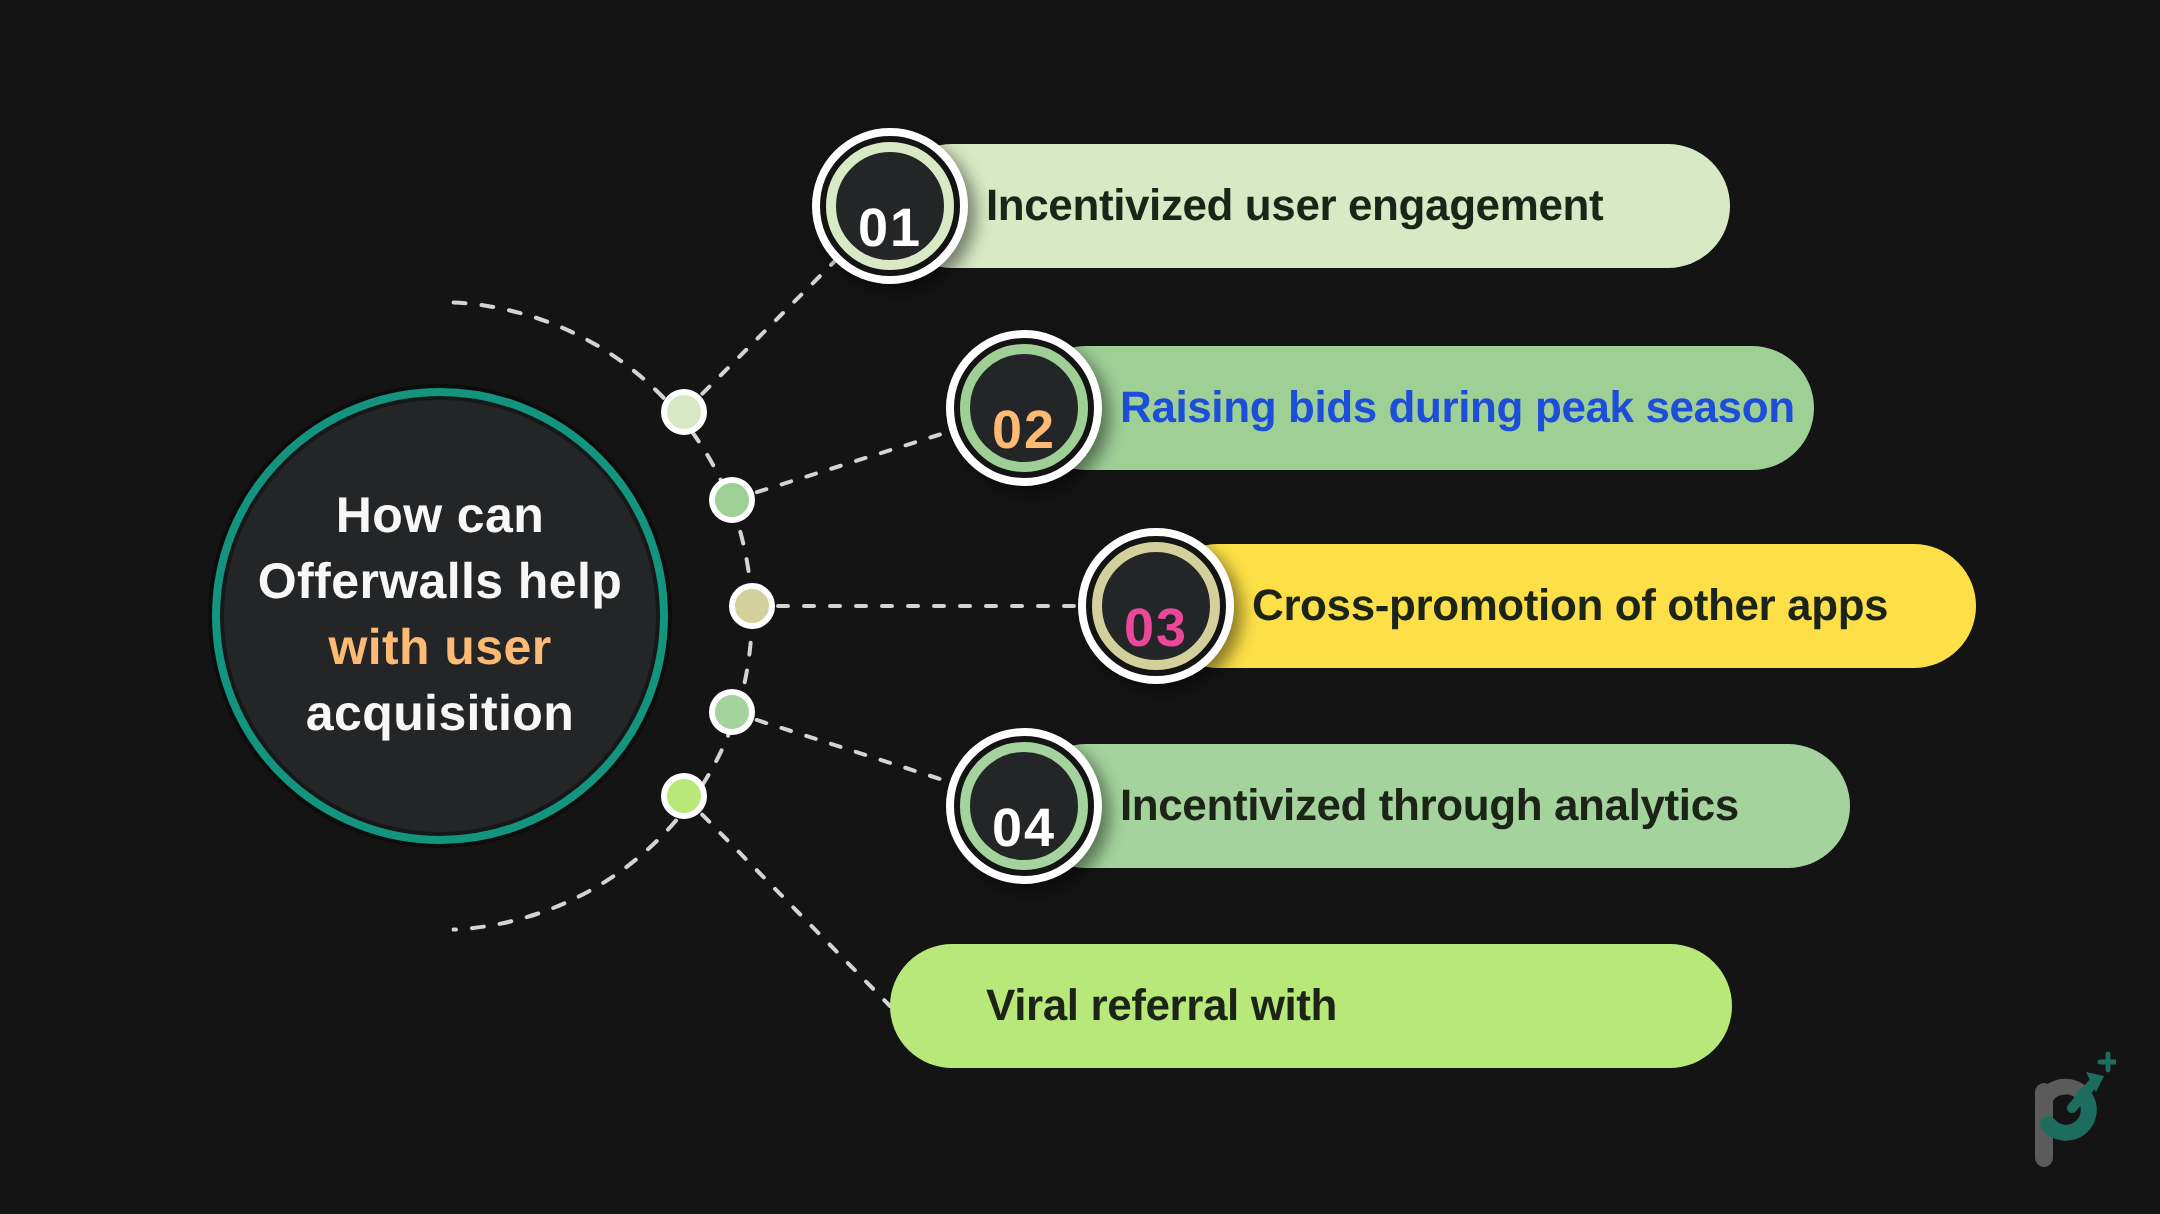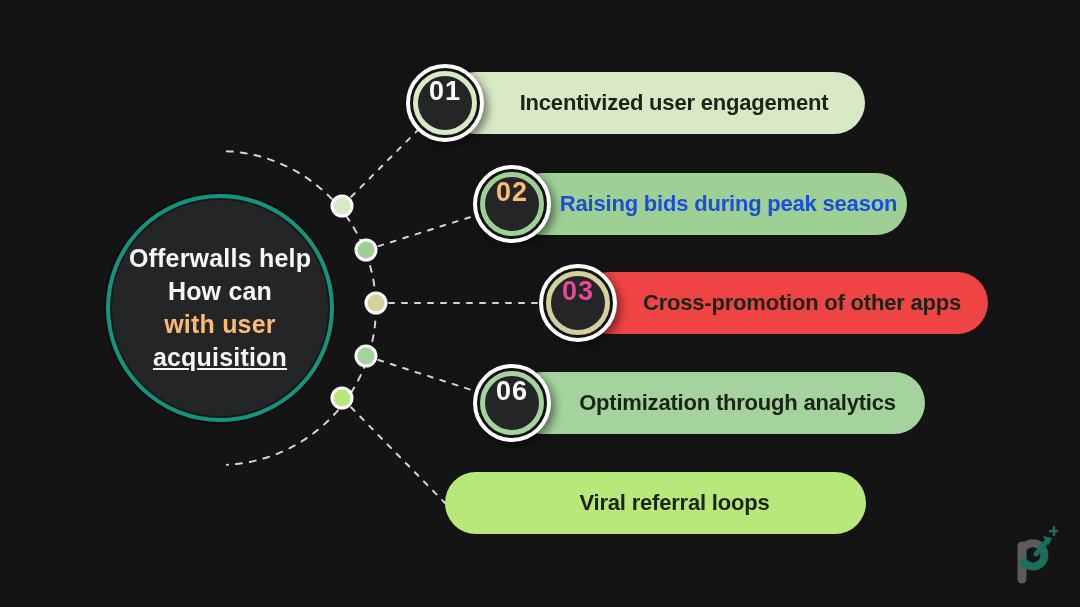--- a/index.html
+++ b/index.html
@@ -26,37 +26,37 @@
   }
   .q-line{
     color:#f7f7f7;font-size:25px;line-height:33px;font-weight:600;
     text-align:center;letter-spacing:.2px;
   }
 
   
   .row{position:absolute;height:62px;z-index:3;}
   .pill{
     position:absolute;inset:0;border-radius:31px;
-    display:flex;align-items:center;justify-content:center;
+    display:flex;align-items:center;justify-content:flex-start;
     padding-left:48px;padding-right:10px;box-sizing:border-box;
   }
   .pill-label{
     font-size:22px;font-weight:bold;color:#1c2418;letter-spacing:-.2px;
     white-space:nowrap;
   }
   .badge{
     position:absolute;left:-39px;top:-8px;width:78px;height:78px;
     box-sizing:border-box;border-radius:50%;
     border:4px solid #ffffff;background:#141414;
     box-shadow:4px 4px 8px rgba(0,0,0,.45);
   }
   .badge-ring{
     position:absolute;inset:3px;border-radius:50%;
     border:5px solid #cccccc;background:#232526;box-sizing:border-box;
-    display:flex;align-items:flex-start;justify-content:center;
+    display:flex;align-items:flex-end;justify-content:center;
   }
   .badge-number{
     color:#ffffff;font-size:27px;font-weight:bold;letter-spacing:1px;
   }
 
   .row1{left:445px;top:72px;width:420px;}
   .row2{left:512px;top:173px;width:395px;}
   .row3{left:578px;top:272px;width:410px;}
   .row4{left:512px;top:372px;width:413px;}
   .row5{left:445px;top:472px;width:421px;}
@@ -78,24 +78,24 @@
     <path d="M342 398 L445 503" fill="none" stroke="#e9e9e9" stroke-width="2" stroke-linecap="round" stroke-dasharray="5 8" opacity="0.9"></path>
 
     <circle cx="342" cy="206" r="10" stroke="#ffffff" stroke-width="3" style="fill: rgb(216, 233, 197);"></circle>
     <circle cx="366" cy="250" r="10" stroke="#ffffff" stroke-width="3" style="fill: rgb(158, 208, 150);"></circle>
     <circle cx="376" cy="303" r="10" stroke="#ffffff" stroke-width="3" style="fill: rgb(211, 208, 155);"></circle>
     <circle cx="366" cy="356" r="10" stroke="#ffffff" stroke-width="3" style="fill: rgb(164, 211, 157);"></circle>
     <circle cx="342" cy="398" r="10" stroke="#ffffff" stroke-width="3" style="fill: rgb(185, 232, 122);"></circle>
   </svg>
 
   <div class="q-circle" style="border-color: rgb(18, 148, 127); background: rgb(35, 37, 38);">
+    <div class="q-line" style="color: rgb(247, 247, 247);">How can</div>
     <div class="q-line" style="color: rgb(247, 247, 247);">Offerwalls help</div>
-    <div class="q-line" style="color: rgb(247, 247, 247);">How can</div>
     <div class="q-line" style="color: #fdba74;">with user</div>
-    <div class="q-line" style="color: rgb(247, 247, 247); text-decoration: underline;">acquisition</div>
+    <div class="q-line" style="color: rgb(247, 247, 247);">acquisition</div>
   </div>
 
   <div class="row row1">
     <div class="pill" style="background-color: rgb(216, 233, 197);">
       <span class="pill-label" style="color: rgb(28, 36, 24);">Incentivized user engagement</span>
     </div>
     <div class="badge" style="border-color: rgb(255, 255, 255);">
       <div class="badge-ring" style="border-color: rgb(216, 233, 197); background: rgb(35, 37, 38);">
         <span class="badge-number" style="color: rgb(255, 255, 255);">01</span>
       </div>
@@ -107,44 +107,44 @@
       <span class="pill-label" style="color: #1d4ed8;">Raising bids during peak season</span>
     </div>
     <div class="badge" style="border-color: rgb(255, 255, 255);">
       <div class="badge-ring" style="border-color: rgb(158, 208, 150); background: rgb(35, 37, 38);">
         <span class="badge-number" style="color: #fdba74;">02</span>
       </div>
     </div>
   </div>
 
   <div class="row row3">
-    <div class="pill" style="background-color: #ef4444;">
+    <div class="pill" style="background-color: #fde047;">
       <span class="pill-label" style="color: rgb(28, 36, 24);">Cross-promotion of other apps</span>
     </div>
     <div class="badge" style="border-color: rgb(255, 255, 255);">
       <div class="badge-ring" style="border-color: rgb(211, 208, 155); background: rgb(35, 37, 38);">
         <span class="badge-number" style="color: #ec4899;">03</span>
       </div>
     </div>
   </div>
 
   <div class="row row4">
     <div class="pill" style="background-color: rgb(164, 211, 157);">
-      <span class="pill-label" style="color: rgb(28, 36, 24);">Optimization through analytics</span>
+      <span class="pill-label" style="color: rgb(28, 36, 24);">Incentivized through analytics</span>
     </div>
     <div class="badge" style="border-color: rgb(255, 255, 255);">
       <div class="badge-ring" style="border-color: rgb(164, 211, 157); background: rgb(35, 37, 38);">
-        <span class="badge-number" style="color: rgb(255, 255, 255);">06</span>
+        <span class="badge-number" style="color: rgb(255, 255, 255);">04</span>
       </div>
     </div>
   </div>
 
   <div class="row row5">
     <div class="pill" style="background-color: rgb(185, 232, 122);">
-      <span class="pill-label" style="color: rgb(28, 36, 24);">Viral referral loops</span>
+      <span class="pill-label" style="color: rgb(28, 36, 24);">Viral referral with</span>
     </div>
   </div>
 
   <svg class="brand" viewBox="0 0 52 64">
 
     <path d="M16 22 V55" stroke="#5f5f5f" stroke-width="9" stroke-linecap="round" fill="none"></path>
     <path d="M16 27 A11 10 0 0 1 36 24" stroke="#5f5f5f" stroke-width="8" stroke-linecap="round" fill="none"></path>
 
     <path d="M36 24 A11 11 0 0 1 18 38" stroke="#1d7263" stroke-width="8" stroke-linecap="round" fill="none"></path>
 

